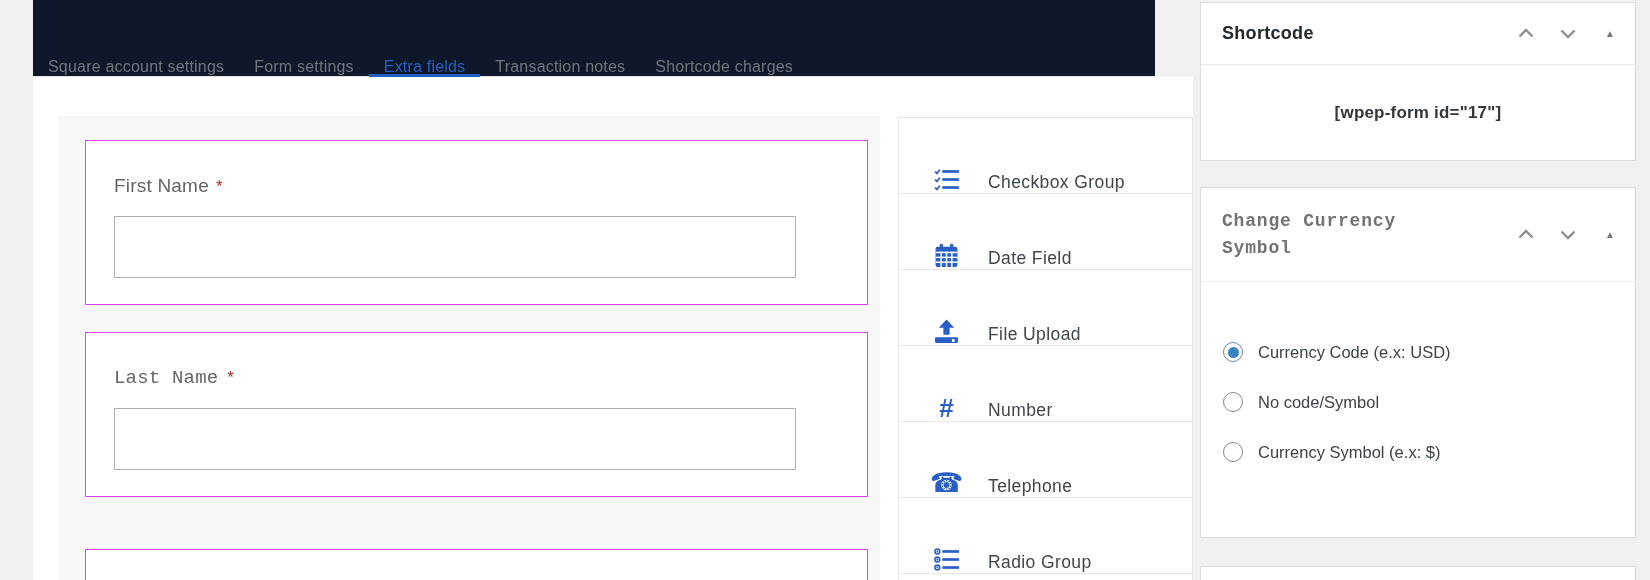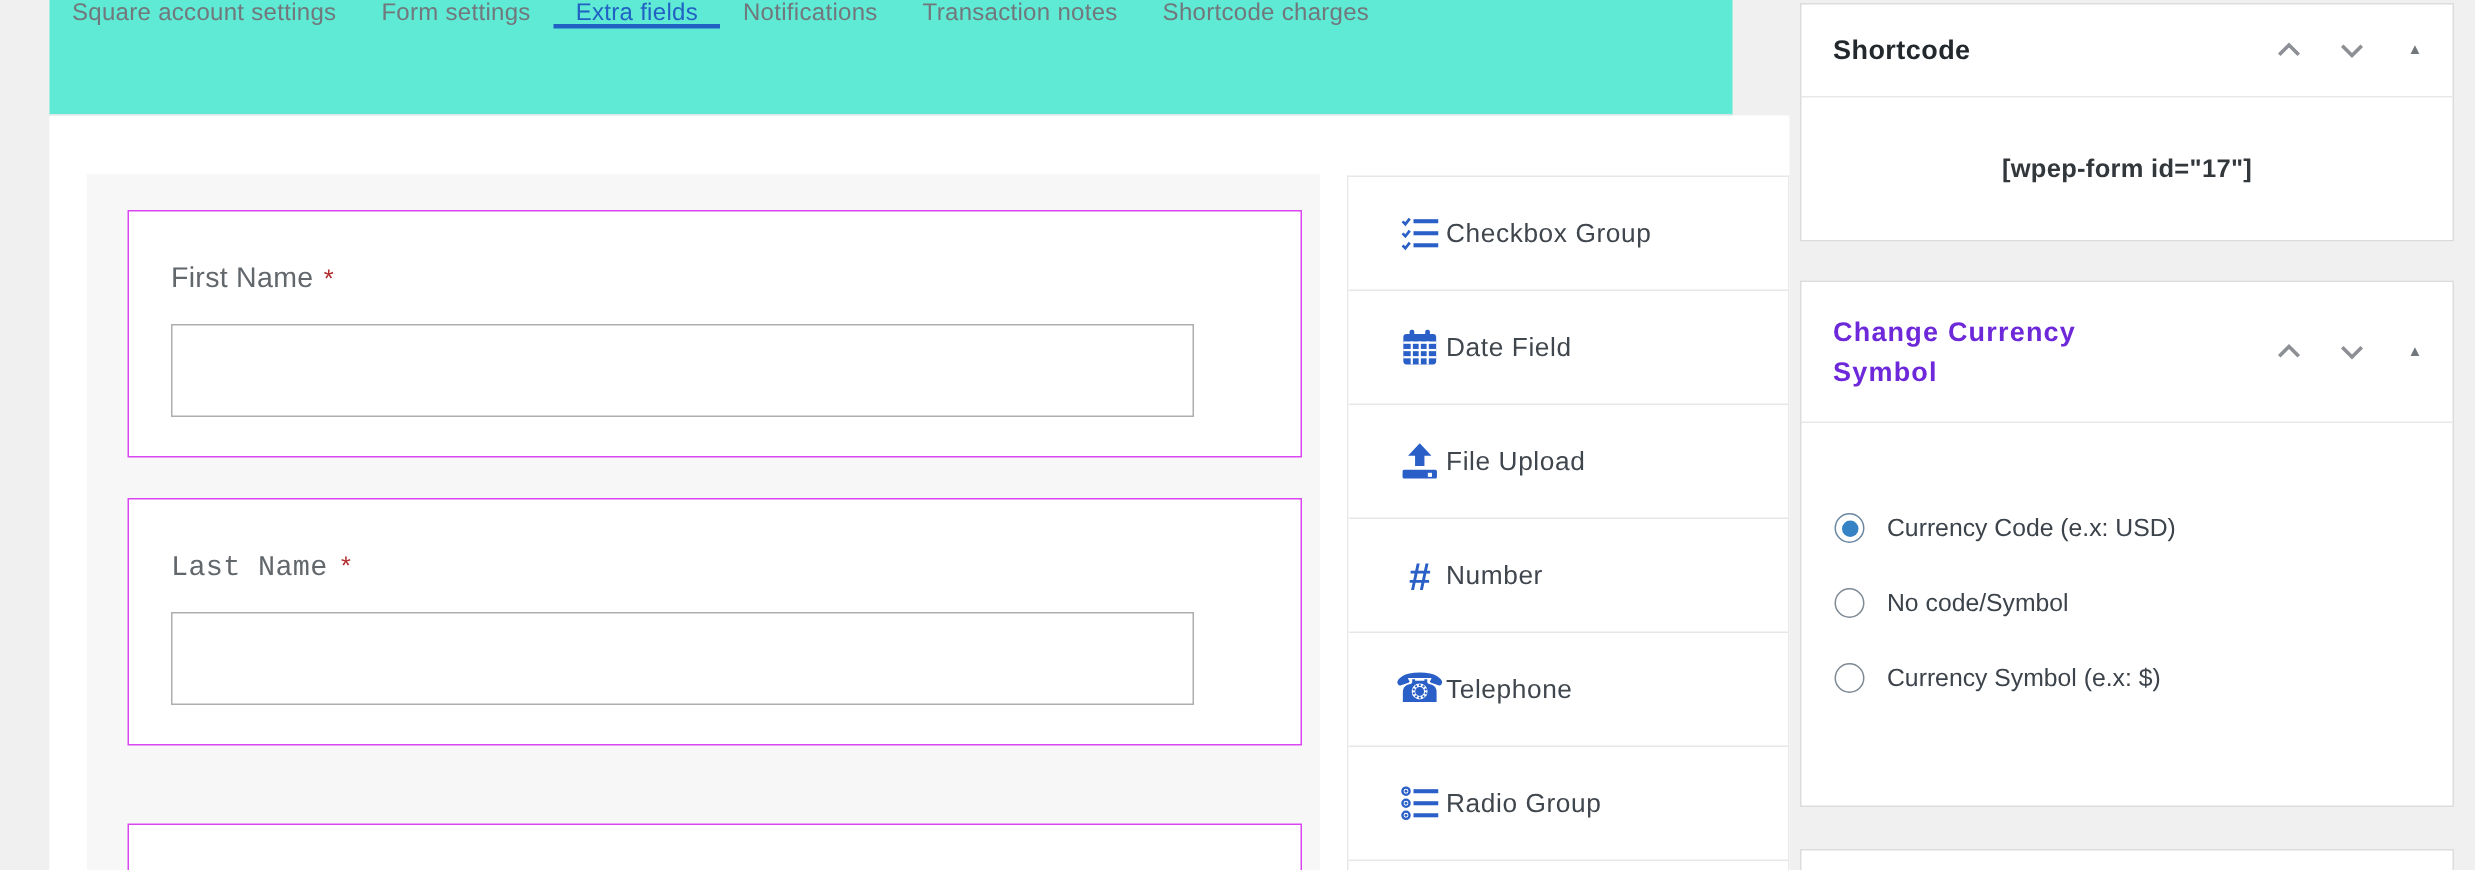--- a/index.html
+++ b/index.html
@@ -8,22 +8,22 @@
     font-family:"Liberation Sans", sans-serif;
     background:#f0f0f1;
     overflow:hidden;
     color:#3c434a;
   }
   .stage { position:relative; width:1650px; height:580px; overflow:hidden; }
 
   
   .tabbar {
     position:absolute; left:33px; top:0; width:1122px; height:77px;
-    background:#5eead4; border-bottom:1px solid #e4e4e7;
-    display:flex; align-items:flex-start; padding-left:0;
+    background:#0f172a; border-bottom:1px solid #e4e4e7;
+    display:flex; align-items:flex-end; padding-left:0;
   }
   .tab {
     display:flex; align-items:center;
     padding:0 15px; font-size:16px; letter-spacing:0.2px;
     color:#72777c; cursor:pointer; position:relative; white-space:nowrap;
   }
   .tab.active { color:#2261c4; }
   .tab.active::after {
     content:""; position:absolute; left:0; right:0; bottom:-1px; height:3px;
     background:#2261c4;
@@ -54,21 +54,21 @@
     position:absolute; left:28px; top:75px; width:682px; height:62px;
     background:#fff; border:1px solid #aeaeae;
   }
 
   
   .fieldtypes {
     position:absolute; left:865px; top:40px; width:295px; height:463px;
     background:#fff; border:1px solid #e7e7ea; border-bottom:none;
   }
   .ft-row {
-    height:76px; display:flex; align-items:center; gap:4px;
+    height:76px; display:flex; align-items:flex-end; gap:28px;
     padding-left:34px; border-bottom:1px solid #e7e7ea; cursor:pointer;
     background:#fff;
   }
   .ft-icon { width:27px; height:27px; flex:0 0 27px; display:flex; align-items:center; justify-content:center; }
   .ft-icon svg { width:25px; height:25px; display:block; }
   .ft-glyph { font-size:26px; line-height:1; color:#2a5fc7; font-weight:700; }
   .ft-glyph.phone { font-weight:400; font-size:27px; }
   .ft-label { font-size:17.5px; color:#40464d; letter-spacing:0.4px; }
 
   
@@ -76,21 +76,21 @@
   .panel { background:#fff; border:1px solid #dcdcde; }
   .panel-header {
     display:flex; align-items:center; padding:0 17px 0 21px;
     border-bottom:1px solid #e8e8ea;
   }
   .panel-header.h1 { height:62px; }
   .panel-header.h2 { height:94px; }
   .panel-title {
     font-size:18px; font-weight:700; color:#23282d; letter-spacing:0.3px;
   }
-  .panel-title.wrap { width:230px; line-height:1.45; letter-spacing:0.8px; color:#6d28d9; }
+  .panel-title.wrap { width:230px; line-height:1.45; letter-spacing:0.8px; color:#737373;font-family:Liberation Mono, monospace; }
   .controls { margin-left:auto; display:flex; align-items:center; gap:26px; }
   .ctl { cursor:pointer; display:flex; align-items:center; justify-content:center; width:16px; height:16px; }
   .ctl svg { display:block; }
   .tri { font-size:10px; color:#72777c; line-height:1; }
   .shortcode-body {
     height:95px; display:flex; align-items:center; justify-content:center;
     font-size:17px; font-weight:700; color:#32373c; letter-spacing:0.2px;
   }
   .panel.currency { margin-top:26px; height:351px; }
   .currency-body { padding:30px 0 0 22px; }
@@ -108,21 +108,20 @@
 </style>
 </head>
 <body>
 
 <div class="stage">
 
   <nav class="tabbar">
     <div class="tab">Square account settings</div>
     <div class="tab">Form settings</div>
     <div class="tab active">Extra fields</div>
-    <div class="tab">Notifications</div>
     <div class="tab">Transaction notes</div>
     <div class="tab">Shortcode charges</div>
   </nav>
 
   <div class="content-box">
 
     <div class="builder-panel">
       <div class="form-card c1">
         <div class="field-label"><span>First Name</span><span class="req">*</span></div>
         <div class="field-input"></div>

